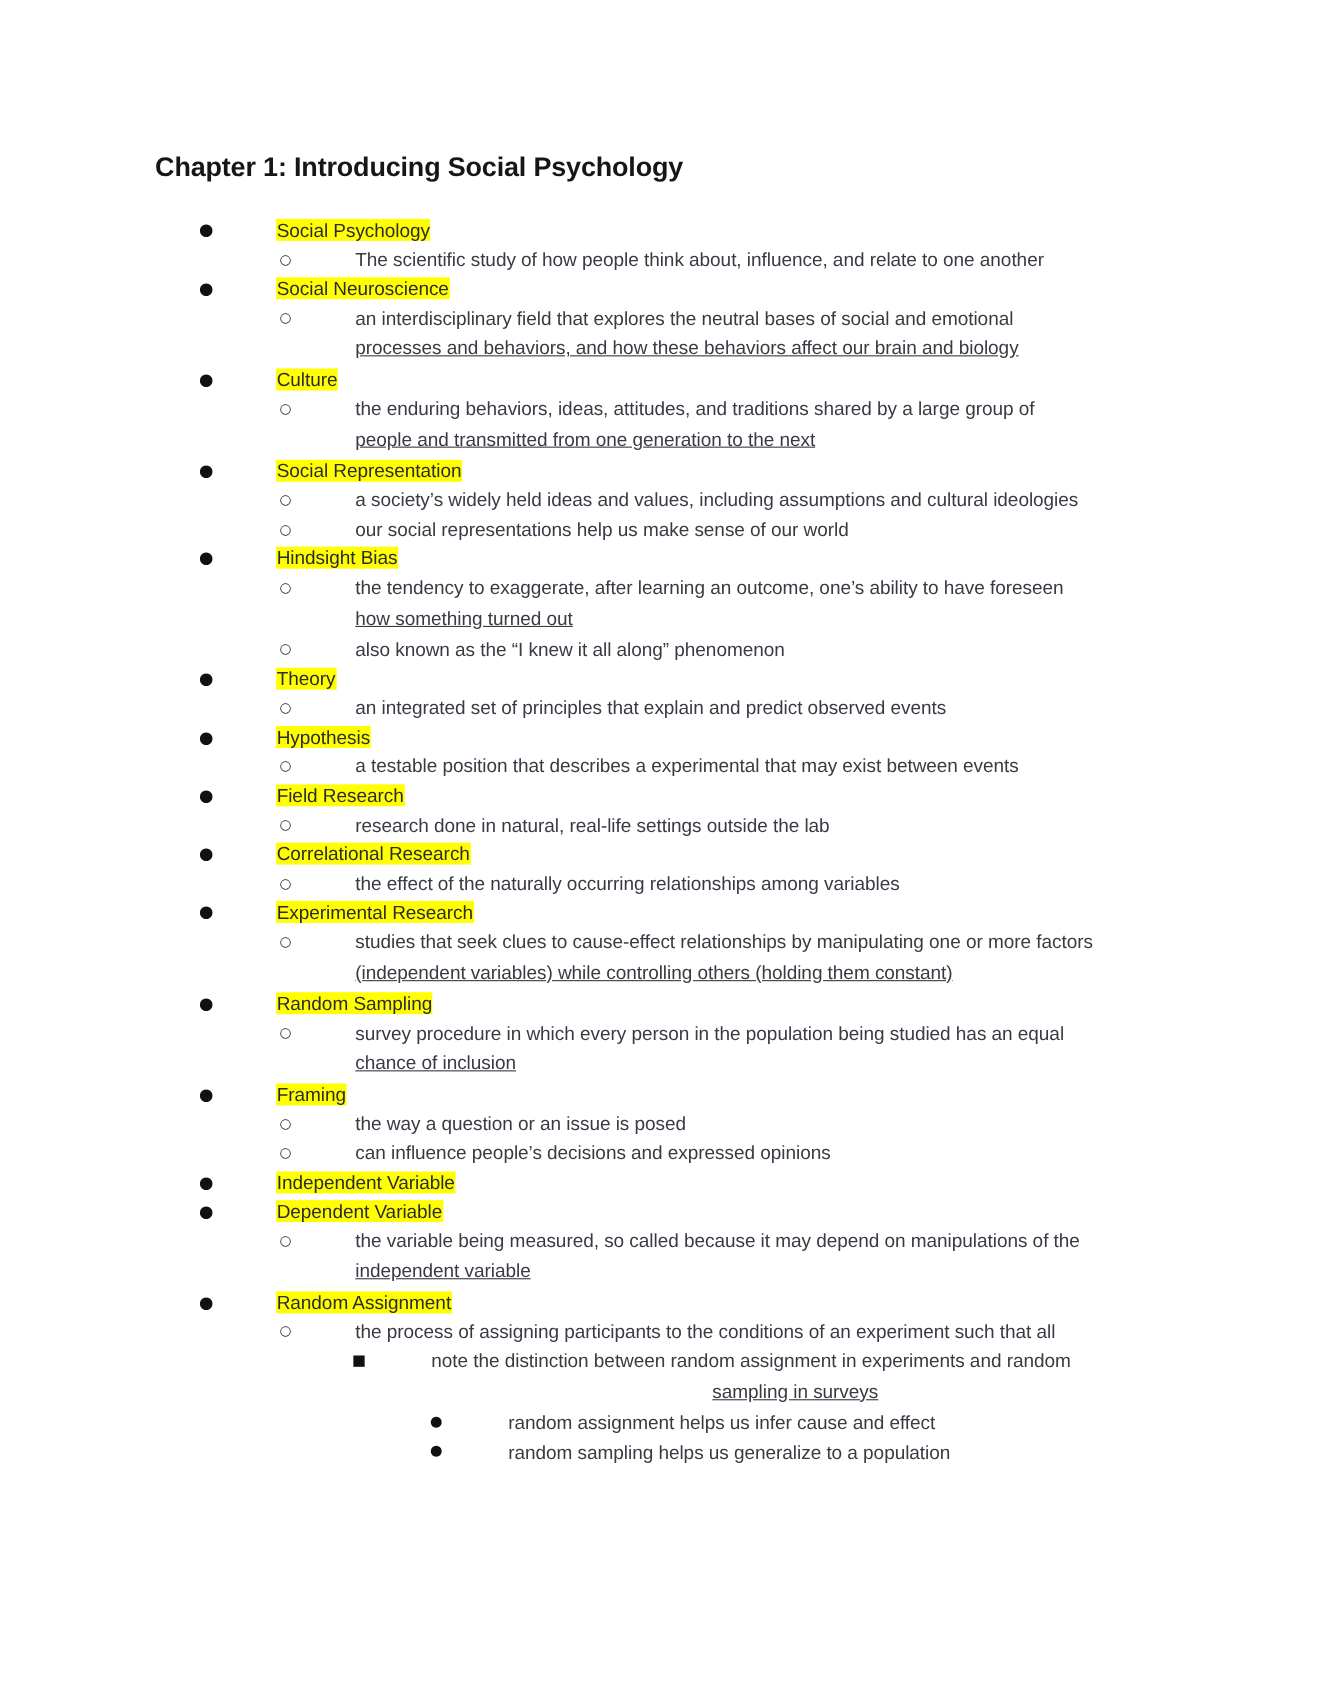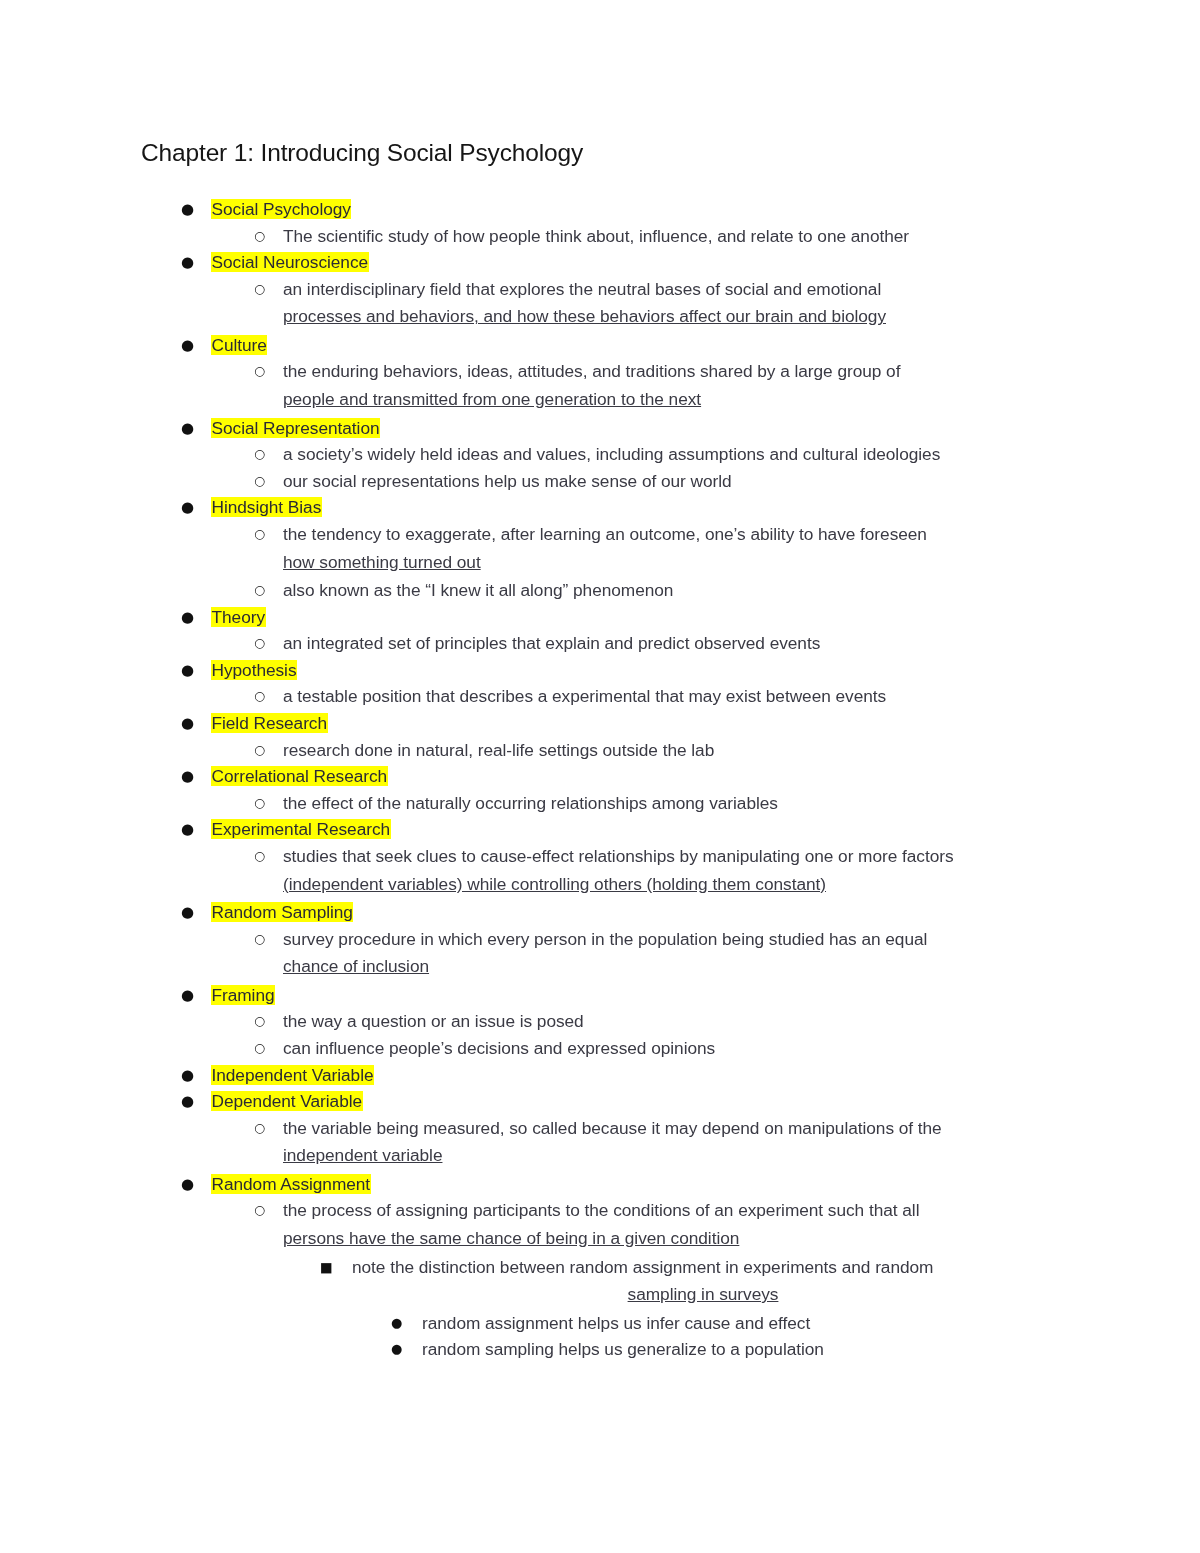--- a/index.html
+++ b/index.html
@@ -18,21 +18,21 @@
   #page {
     position: relative;
     width: 1200px;
     height: 1553px;
     background: #ffffff;
     box-sizing: border-box;
     padding: 138px 146px 0 140px;
   }
   #doc-title {
     font-size: 24.5px;
-    font-weight: normal;
+    font-weight: bold;
     color: #161616;
     letter-spacing: -0.15px;
     line-height: 30px;
     margin: 0 0 0 1px;
     white-space: nowrap;
   }
   #outline {
     margin-top: 28px;
   }
   .line {
@@ -90,21 +90,21 @@
     font-size: 13px;
     line-height: 26.6px;
   }
   .hl {
     background-color: #ffff00;
     color: #2b2b33;
     padding: 0 0.5px;
     box-decoration-break: clone;
     -webkit-box-decoration-break: clone;
   }
-  .txt { white-space: pre-wrap; }
+  .txt { white-space: pre-wrap; margin-left: 40px; }
 </style>
 </head>
 <body>
 
 <div id="page">
   <h1 id="doc-title">Chapter 1: Introducing Social Psychology</h1>
   <div id="outline">
       <div class="line lvl1"><span class="bullet">●</span><span class="txt hl">Social Psychology</span></div>
       <div class="line lvl2"><span class="bullet">○</span><span class="txt">The scientific study of how people think about, influence, and relate to one another</span></div>
       <div class="line lvl1"><span class="bullet">●</span><span class="txt hl">Social Neuroscience</span></div>
@@ -137,19 +137,18 @@
       <div class="line lvl1"><span class="bullet">●</span><span class="txt hl">Framing</span></div>
       <div class="line lvl2"><span class="bullet">○</span><span class="txt">the way a question or an issue is posed</span></div>
       <div class="line lvl2"><span class="bullet">○</span><span class="txt">can influence people’s decisions and expressed opinions</span></div>
       <div class="line lvl1"><span class="bullet">●</span><span class="txt hl">Independent Variable</span></div>
       <div class="line lvl2"><span class="bullet">○</span></div>
       <div class="line lvl1"><span class="bullet">●</span><span class="txt hl">Dependent Variable</span></div>
       <div class="line lvl2"><span class="bullet">○</span><span class="txt">the variable being measured, so called because it may depend on manipulations of the</span></div>
       <div class="line lvl2c wrap"><span class="txt">independent variable</span></div>
       <div class="line lvl1"><span class="bullet">●</span><span class="txt hl">Random Assignment</span></div>
       <div class="line lvl2"><span class="bullet">○</span><span class="txt">the process of assigning participants to the conditions of an experiment such that all</span></div>
-      <div class="line lvl2c wrap"><span class="txt">persons have the same chance of being in a given condition</span></div>
       <div class="line lvl3"><span class="bullet">■</span><span class="txt">note the distinction between random assignment in experiments and random</span></div>
       <div class="line lvl3c wrap"><span class="txt">sampling in surveys</span></div>
       <div class="line lvl4"><span class="bullet">●</span><span class="txt">random assignment helps us infer cause and effect</span></div>
       <div class="line lvl4"><span class="bullet">●</span><span class="txt">random sampling helps us generalize to a population</span></div>
     </div>
 </div>
 
 </body></html>

